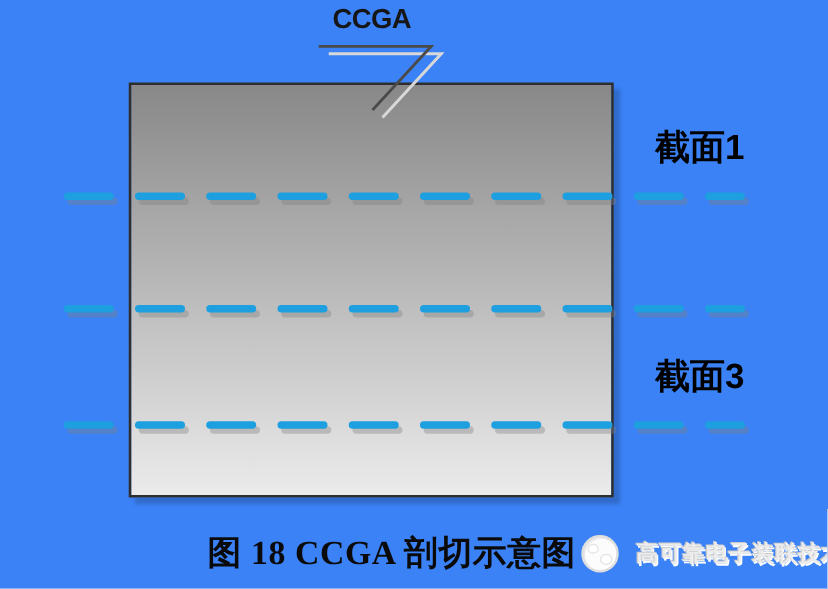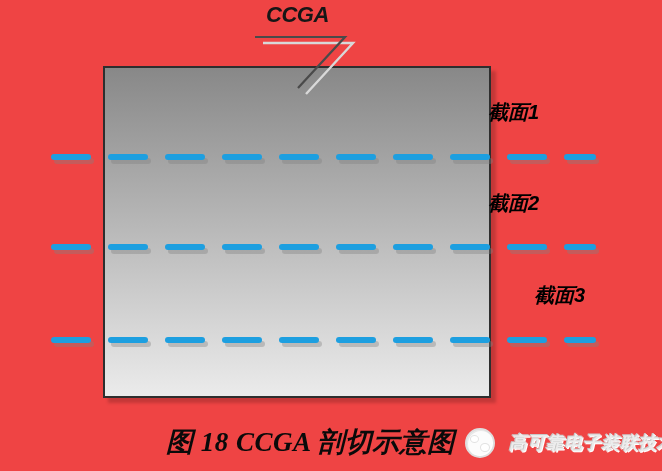--- a/index.html
+++ b/index.html
@@ -1,23 +1,22 @@
 <!DOCTYPE html>
 <html><head>
 <meta charset="utf-8">
 <style>
   html, body { margin: 0; padding: 0; background: #ffffff; }
   .stage {
     position: relative;
     width: 662px;
     height: 471px;
-    background: #ef4444;
+    background: #3b82f6;
     overflow: hidden;
     font-family: "Liberation Sans", sans-serif;
-    font-style: italic;
   }
 
   
   .ccga-label {
     position: absolute;
     left: 266px;
     top: 2px;
     font-size: 22px;
     font-weight: bold;
     letter-spacing: -0.5px;
@@ -63,31 +62,31 @@
     background: #1d9fe0;
     box-shadow: 3px 4px 0 rgba(130,130,130,0.38);
   }
   #cut-line-1 { top: 154px; }
   #cut-line-2 { top: 244px; }
   #cut-line-3 { top: 337px; }
 
   
   .section-label {
     position: absolute;
-    left: 488px;
-    font-size: 20px;
+    left: 524px;
+    font-size: 28px;
     font-weight: bold;
     color: #000000;
     z-index: 5;
     font-family: "Liberation Sans", sans-serif;
     white-space: nowrap;
   }
   #section-label-1 { top: 99px; }
   #section-label-2 { top: 190px; }
-  #section-label-3 { top: 282px; margin-left: 46px; }
+  #section-label-3 { top: 282px; }
 
   
   .caption {
     position: absolute;
     left: 166px;
     top: 424px;
     font-size: 27px;
     font-weight: bold;
     color: #0a0a0a;
     font-family: "Liberation Serif", serif;
@@ -180,21 +179,20 @@
       <span class="dash" style="left: 171px; width: 40px; background: rgb(29, 159, 224);"></span>
       <span class="dash" style="left: 228px; width: 40px; background: rgb(29, 159, 224);"></span>
       <span class="dash" style="left: 285px; width: 40px; background: rgb(29, 159, 224);"></span>
       <span class="dash" style="left: 342px; width: 40px; background: rgb(29, 159, 224);"></span>
       <span class="dash" style="left: 399px; width: 40px; background: rgb(29, 159, 224);"></span>
       <span class="dash" style="left: 456px; width: 40px; background: rgb(29, 159, 224);"></span>
       <span class="dash" style="left: 513px; width: 32px; background: rgb(29, 159, 224);"></span>
     </div>
 
   <div class="section-label" id="section-label-1">截面1</div>
-  <div class="section-label" id="section-label-2">截面2</div>
   <div class="section-label" id="section-label-3">截面3</div>
 
   <div class="caption">图 18 CCGA 剖切示意图</div>
 
   <div class="watermark">
     <span class="watermark-logo"></span>
     <span class="watermark-text">高可靠电子装联技术</span>
   </div>
 
 </div>

